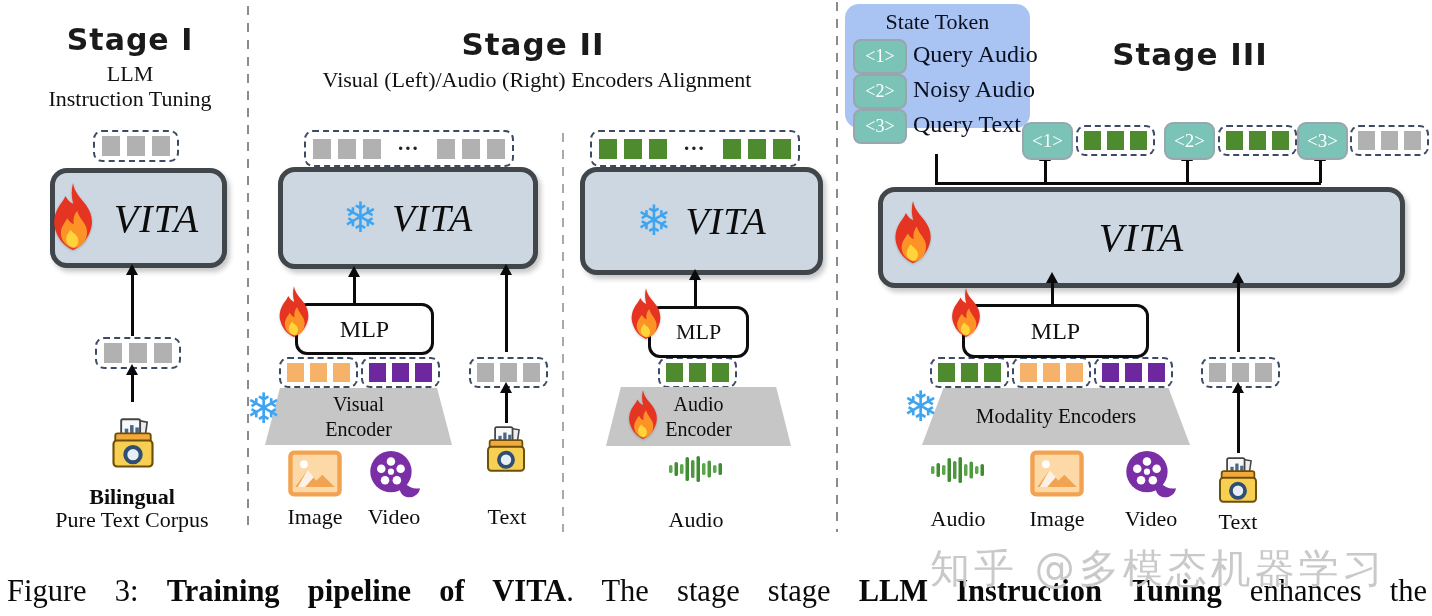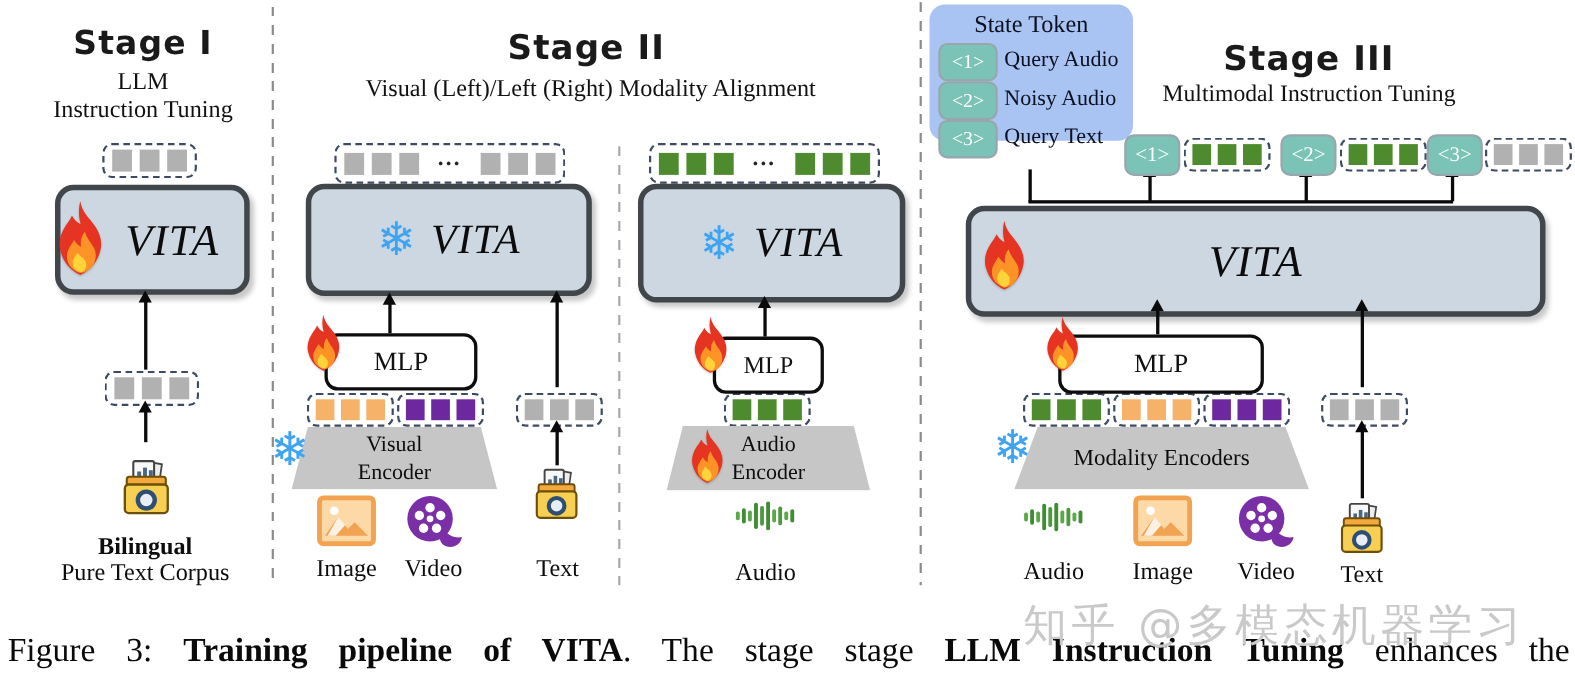--- a/index.html
+++ b/index.html
@@ -51,21 +51,21 @@
          display:flex;align-items:center;justify-content:center;
          font-family:"Liberation Serif",serif;font-size:19px;z-index:5;}
   
   .legend{position:absolute;background:#a9c3f3;border-radius:14px;z-index:5;}
   .legend-title{position:absolute;width:100%;text-align:center;top:5px;
                 font-family:"Liberation Serif",serif;font-size:22px;color:#0a1020;}
   .legend-badge{position:absolute;left:8px;width:50px;height:31px;background:#7bc3b6;
                 border:2px solid #98a6ad;border-radius:8px;color:#fff;display:flex;align-items:center;
                 justify-content:center;font-family:"Liberation Serif",serif;font-size:18px;}
   .legend-label{position:absolute;left:68px;height:33px;line-height:33px;
-                font-family:"Liberation Serif",serif;font-size:20px;color:#0a1020;white-space:nowrap;}
+                font-family:"Liberation Serif",serif;font-size:24px;color:#0a1020;white-space:nowrap;}
   .icon-label{position:absolute;text-align:center;font-family:"Liberation Serif",serif;
               font-size:22px;color:#0d0d0d;}
   .fire{position:absolute;z-index:7;filter:drop-shadow(0 1px 1px rgba(0,0,0,.2));}
   .iconsvg{position:absolute;}
   
   #caption{position:absolute;left:7px;right:5px;top:574px;font-family:"Liberation Serif",serif;
            font-size:30.5px;color:#0a0a0a;text-align:justify;text-align-last:justify;white-space:normal;}
   #caption b{font-weight:700;}
   #watermark{position:absolute;left:930px;top:541px;font-family:"DejaVu Sans",sans-serif;
              font-size:40px;color:#c9c9c9;letter-spacing:4px;white-space:nowrap;z-index:8;}
@@ -155,21 +155,21 @@
   <div class="arrow" style="left:131px;top:374px;height:28px;"></div>
 
   <svg class="iconsvg" style="left:107px;top:416px;" width="52" height="56" viewBox="0 0 44 46">
       <use href="#ic-folder"></use>
     </svg>
 
   <div class="icon-label" style="left:40px;top:484px;width:184px;font-weight:bold;">Bilingual</div>
   <div class="icon-label" style="left:30px;top:507px;width:204px;">Pure Text Corpus</div>
 
   <div class="stage-title" style="left:383px;top:26px;width:300px;font-size:31px;">Stage II</div>
-  <div class="stage-sub" style="left:297px;top:68px;width:480px;">Visual (Left)/Left (Right) Modality Alignment</div>
+  <div class="stage-sub" style="left:297px;top:68px;width:480px;">Visual (Left)/Audio (Right) Encoders Alignment</div>
 
   <div class="tokbox" style="left:304px;top:130px;">
     <div class="sq c-gray"></div>
     <div class="sq c-gray"></div>
     <div class="sq c-gray"></div>
     <span class="dots">...</span>
     <div class="sq c-gray"></div>
     <div class="sq c-gray"></div>
     <div class="sq c-gray"></div>
   </div>
@@ -263,21 +263,20 @@
   <svg class="fire" style="left:621px;top:388px;" width="44" height="53" viewBox="0 0 32 40">
       <use href="#ic-fire"></use>
     </svg>
 
   <svg class="iconsvg" style="left:668px;top:455px;" width="56" height="28" viewBox="0 0 56 28">
       <use href="#ic-audio"></use>
     </svg>
   <div class="icon-label" style="left:662px;top:507px;width:68px;">Audio</div>
 
   <div class="stage-title" style="left:1040px;top:36px;width:300px;font-size:31px;">Stage III</div>
-  <div class="stage-sub" style="left:1030px;top:74px;width:320px;font-size:21.5px;">Multimodal Instruction Tuning</div>
 
   <div class="legend" style="left:845px;top:4px;width:185px;height:124px;">
     <div class="legend-title">State Token</div>
     <div class="legend-badge" style="top:35px;">&lt;1&gt;</div>
     <div class="legend-label" style="top:34px;">Query Audio</div>
     <div class="legend-badge" style="top:70px;">&lt;2&gt;</div>
     <div class="legend-label" style="top:69px;">Noisy Audio</div>
     <div class="legend-badge" style="top:105px;">&lt;3&gt;</div>
     <div class="legend-label" style="top:104px;">Query Text</div>
   </div>

